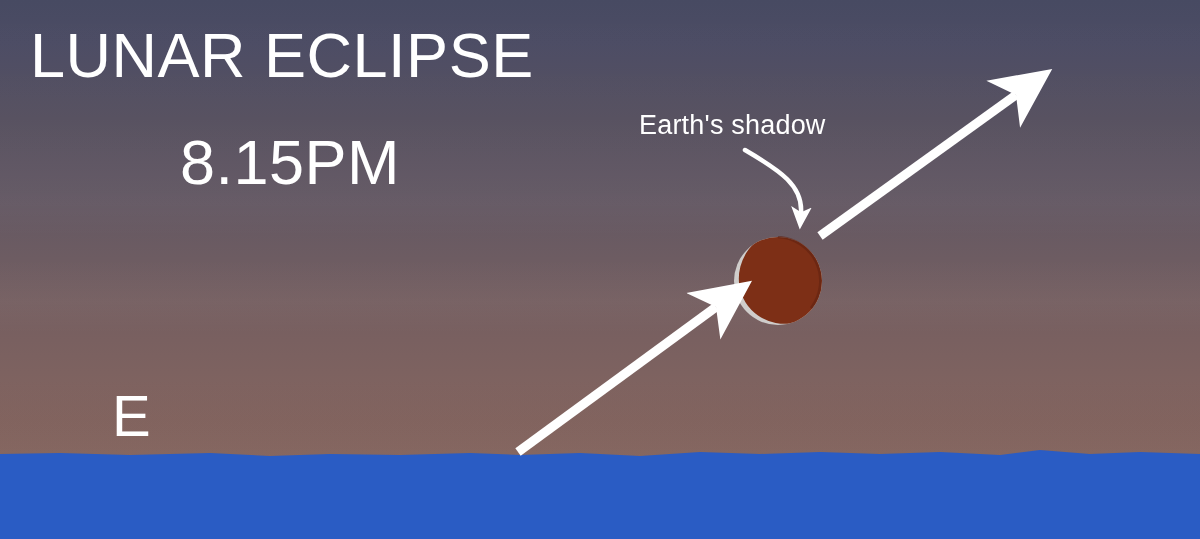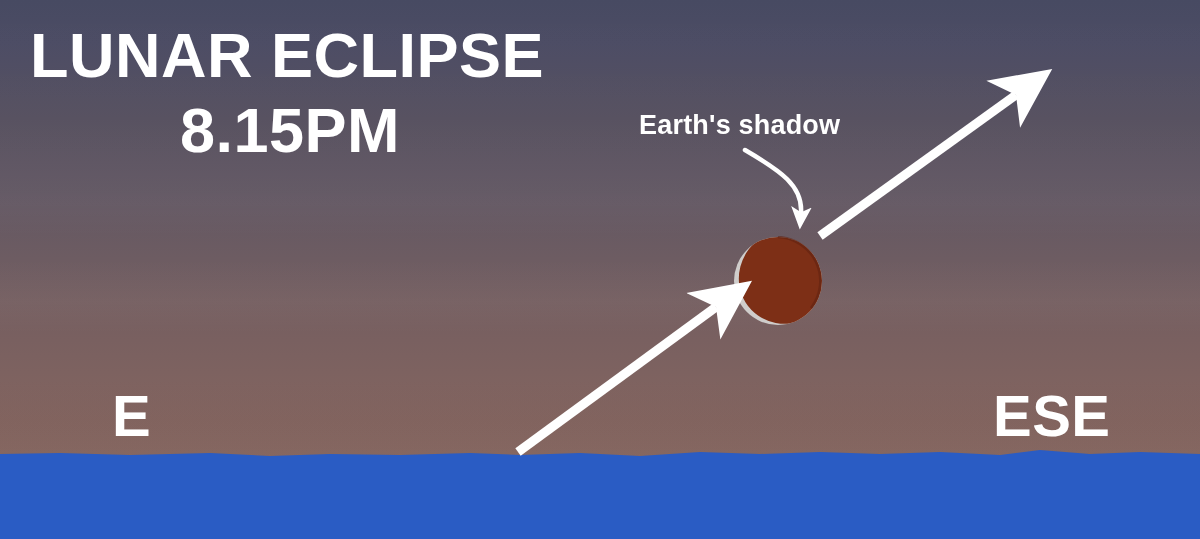--- a/index.html
+++ b/index.html
@@ -57,21 +57,21 @@
     top: 444px;
     width: 1200px;
     height: 95px;
   }
 
   
   .sky-label {
     position: absolute;
     color: #ffffff;
     white-space: nowrap;
-    font-weight: 700;
+    font-weight: 400;
   }
   #title-line1 {
     left: 30px;
     top: 24px;
     font-size: 63px;
     letter-spacing: 0.5px;
     line-height: 1;
   }
   #title-line2 {
     left: 30px;
@@ -164,21 +164,20 @@
 
     <line x1="518" y1="452" x2="716" y2="307" stroke="#ffffff" stroke-width="9" stroke-linecap="butt" marker-end="url(#head-big)"></line>
 
     <line x1="820" y1="236" x2="1016" y2="95" stroke="#ffffff" stroke-width="9" stroke-linecap="butt" marker-end="url(#head-big)"></line>
 
     <path d="M745,150 C781,171 803,186 801,213" fill="none" stroke="#ffffff" stroke-width="4.5" stroke-linecap="round" marker-end="url(#head-small)"></path>
   </svg>
 
   <div class="sky-label" id="title-line1" style="color: rgb(255, 255, 255);">LUNAR ECLIPSE</div>
 
-  <div class="sky-label" id="title-line2" style="color: rgb(255, 255, 255);">8.15PM</div>
+  <div class="sky-label" id="title-line2" style="color: rgb(255, 255, 255); margin-top: 32px;">8.15PM</div>
 
   <div class="sky-label" id="shadow-label" style="color: rgb(255, 255, 255); text-align: center;">Earth's shadow</div>
 
   <div class="sky-label" id="dir-e" style="color: rgb(255, 255, 255);">E</div>
 
-  <div class="sky-label" id="dir-ese" style="color: rgb(255, 255, 255);">ESE</div>
 
 </div>
 
 </body></html>

